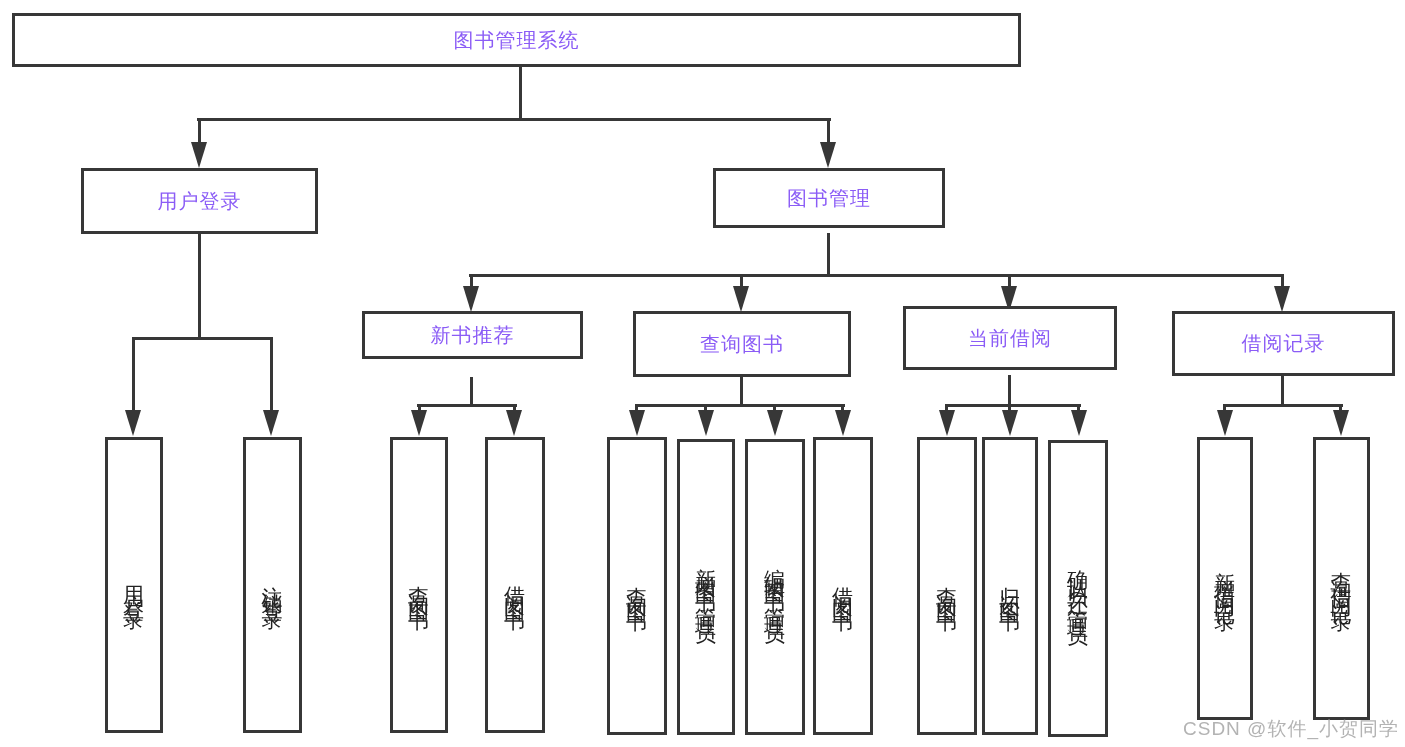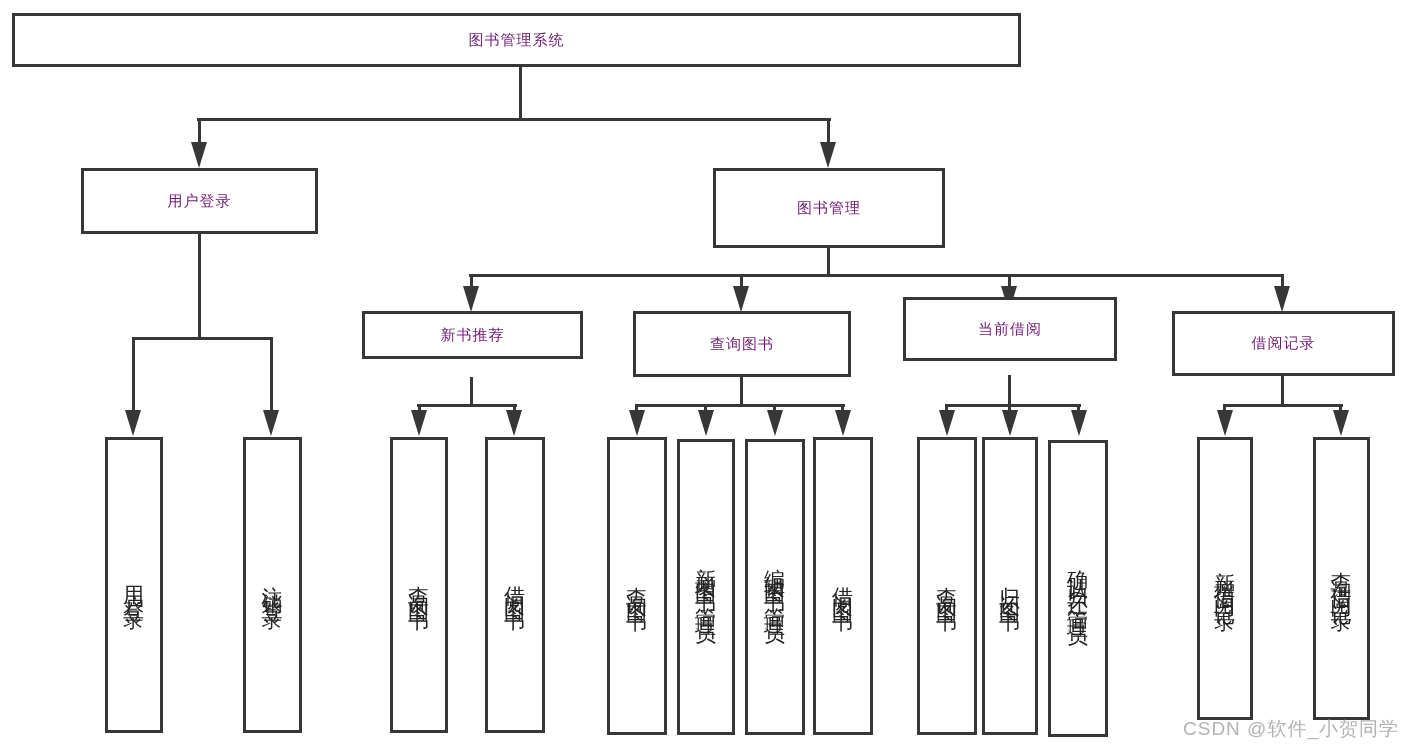--- a/index.html
+++ b/index.html
@@ -3,21 +3,21 @@
 <meta charset="utf-8">
 <style>
   html,body{margin:0;padding:0;background:#ffffff;}
   #canvas{
     position:relative;width:1405px;height:747px;background:#ffffff;overflow:hidden;
     font-family:"Liberation Sans","DejaVu Sans",sans-serif;color:#252525;
   }
   .box{
     position:absolute;background:#ffffff;border:3px solid #373737;box-sizing:border-box;
     display:flex;align-items:center;justify-content:center;
-    font-size:15px;letter-spacing:1px;color:#701a75;z-index:2;
+    font-size:20px;letter-spacing:1px;color:#8b5cf6;z-index:2;
   }
   .vbox{
     position:absolute;background:#ffffff;border:3px solid #373737;box-sizing:border-box;
     display:flex;align-items:center;justify-content:center;z-index:2;
   }
   .vbox .vtext{
     writing-mode:vertical-rl;font-size:21px;letter-spacing:8px;color:#232323;line-height:1;
     white-space:nowrap;
   }
   .hline{position:absolute;height:3px;background:#373737;z-index:1;}
@@ -44,21 +44,21 @@
   <div class="vline" style="left:519px;top:66px;height:54px;"></div>
   <div class="hline" style="left:197px;top:118px;width:634px;"></div>
   <div class="vline" style="left:198px;top:120px;height:23px;"></div>
   <div class="arrow" style="left:191px;top:142px;"></div>
   <div class="vline" style="left:827px;top:120px;height:23px;"></div>
   <div class="arrow" style="left:820px;top:142px;"></div>
 
   <div class="box" style="left:81px;top:168px;width:237px;height:66px;">
     <span>用户登录</span>
   </div>
-  <div class="box" style="left:713px;top:168px;width:232px;height:80px;">
+  <div class="box" style="left:713px;top:168px;width:232px;height:60px;">
     <span>图书管理</span>
   </div>
 
   <div class="vline" style="left:198px;top:233px;height:106px;"></div>
   <div class="hline" style="left:132px;top:337px;width:141px;"></div>
   <div class="vline" style="left:132px;top:339px;height:72px;"></div>
   <div class="arrow" style="left:125px;top:410px;"></div>
   <div class="vline" style="left:270px;top:339px;height:72px;"></div>
   <div class="arrow" style="left:263px;top:410px;"></div>
 
@@ -72,21 +72,21 @@
   <div class="arrow" style="left:1001px;top:286px;"></div>
   <div class="vline" style="left:1281px;top:276px;height:12px;"></div>
   <div class="arrow" style="left:1274px;top:286px;"></div>
 
   <div class="box" style="left:362px;top:311px;width:221px;height:48px;">
     <span>新书推荐</span>
   </div>
   <div class="box" style="left:633px;top:311px;width:218px;height:66px;">
     <span>查询图书</span>
   </div>
-  <div class="box" style="left:903px;top:297px;width:214px;height:64px;">
+  <div class="box" style="left:903px;top:306px;width:214px;height:64px;">
     <span>当前借阅</span>
   </div>
   <div class="box" style="left:1172px;top:311px;width:223px;height:65px;">
     <span>借阅记录</span>
   </div>
 
   <div class="vline" style="left:470px;top:377px;height:29px;"></div>
   <div class="hline" style="left:417px;top:404px;width:100px;"></div>
   <div class="vline" style="left:418px;top:406px;height:6px;"></div>
   <div class="arrow" style="left:411px;top:410px;"></div>

